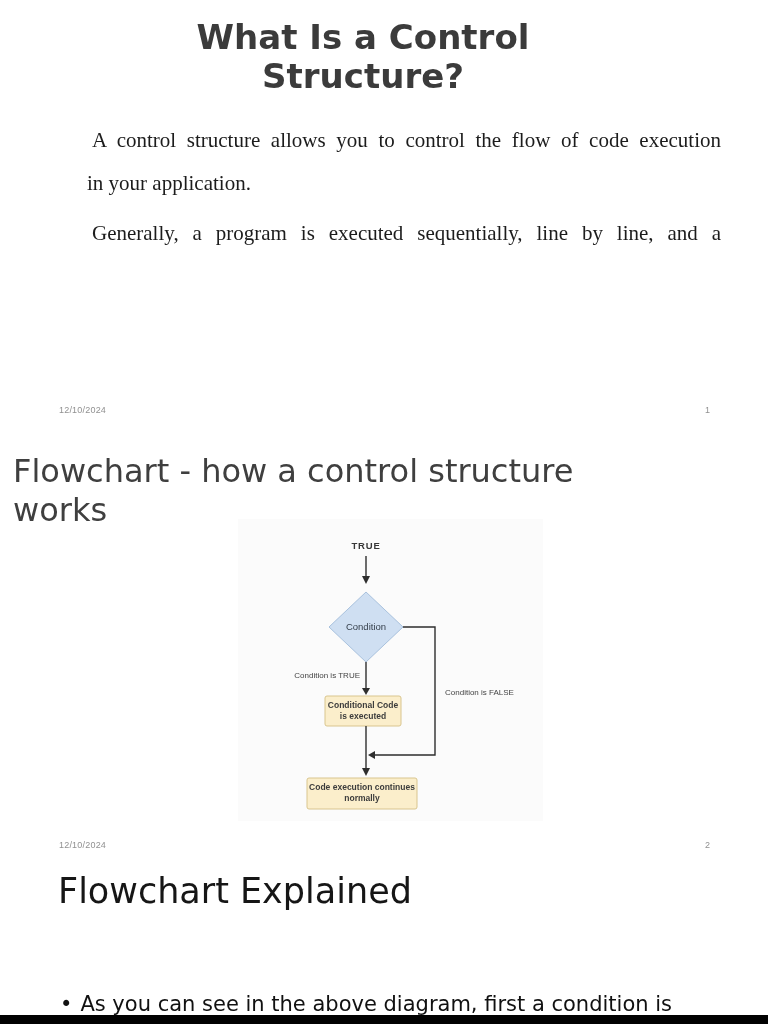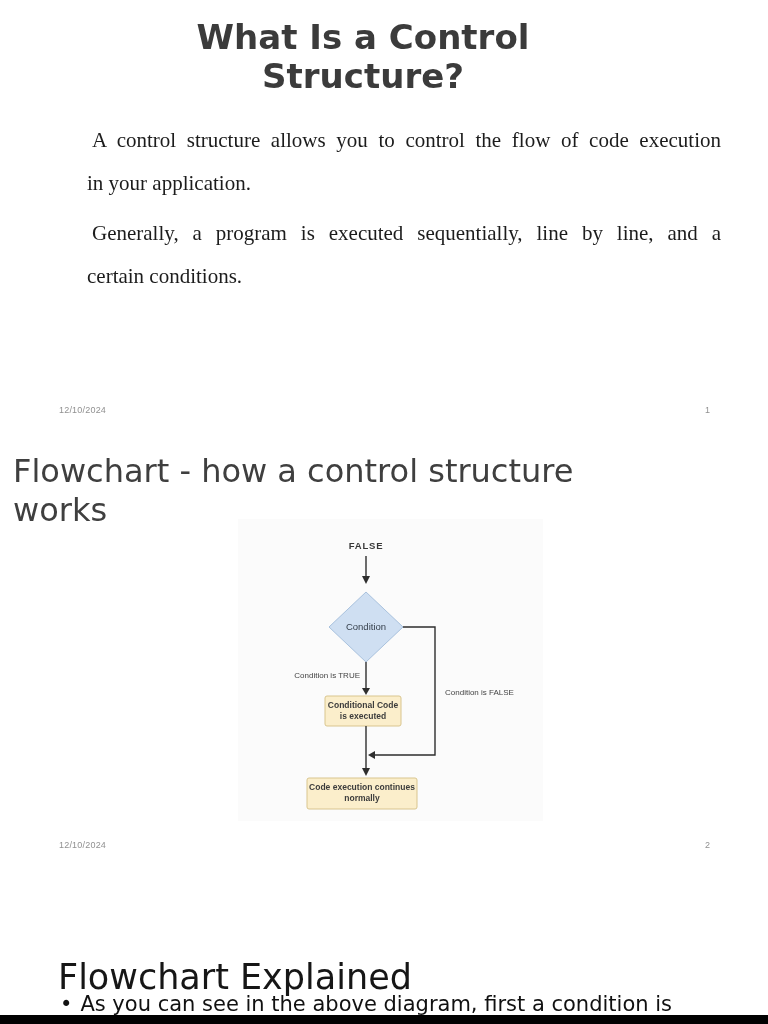--- a/index.html
+++ b/index.html
@@ -64,21 +64,21 @@
     position:absolute; text-align:center; color:#3c3c3c;
     font-size:8.5px; line-height:11px;
     font-family:"Liberation Sans","DejaVu Sans",sans-serif;
     font-weight:bold;
   }
   .fc-box1 { left:87px;  top:181px; width:76px; }
   .fc-box2 { left:69px;  top:263px; width:110px; }
 
   
   .s3-title {
-    left:58px; top:958px;
+    left:58px; top:872px;
     font-family:"DejaVu Sans","Liberation Sans",sans-serif;
     font-size:35px; line-height:38px; font-weight:normal;
     color:#161616;
   }
   .s3-bullet {
     left:60px; top:993px; width:690px;
     font-family:"DejaVu Sans","Liberation Sans",sans-serif;
     font-size:21px; line-height:23px; color:#111111;
   }
   .s3-bullet .dot { display:inline-block; margin-right:8px; }
@@ -94,21 +94,20 @@
 
   <div class="abs s1-title">What Is a Control Structure?</div>
 
   <div class="abs para p1">
       <div class="bl">A control structure allows you to control the flow of code execution</div>
       <div class="bl last-line">in your application.</div>
     </div>
 
   <div class="abs para p2">
       <div class="bl">Generally, a program is executed sequentially, line by line, and a</div>
-      <div class="bl last-line">certain conditions.</div>
     </div>
 
   <div class="abs footer-date f1">12/10/2024</div>
   <div class="abs footer-page f1">1</div>
 
   <div class="abs s2-title">Flowchart - how a control structure works</div>
 
   <div class="abs flowchart">
     <svg width="305" height="302" viewBox="0 0 305 302">
 
@@ -124,21 +123,21 @@
       <polygon points="124,169 132,169 128,176" fill="#2e2e2e"></polygon>
 
       <rect x="87" y="177" width="76" height="30" rx="2" stroke-width="1" fill="#fbeecb" stroke="#d9c58e"></rect>
 
       <line x1="128" y1="207" x2="128" y2="250" stroke="#2e2e2e" stroke-width="1.4"></line>
       <polygon points="124,249 132,249 128,257" fill="#2e2e2e"></polygon>
 
       <rect x="69" y="259" width="110" height="31" rx="2" stroke-width="1" fill="#fbeecb" stroke="#d9c58e"></rect>
     </svg>
 
-    <div class="fc-label fc-start">FALSE</div>
+    <div class="fc-label fc-start">TRUE</div>
     <div class="fc-label fc-cond">Condition</div>
     <div class="fc-label fc-true">Condition is TRUE</div>
     <div class="fc-label fc-false">Condition is FALSE</div>
     <div class="fc-box fc-box1">
         <div class="bl">Conditional Code</div>
         <div class="bl last-line">is executed</div>
       </div>
     <div class="fc-box fc-box2">
         <div class="bl">Code execution continues</div>
         <div class="bl last-line">normally</div>

